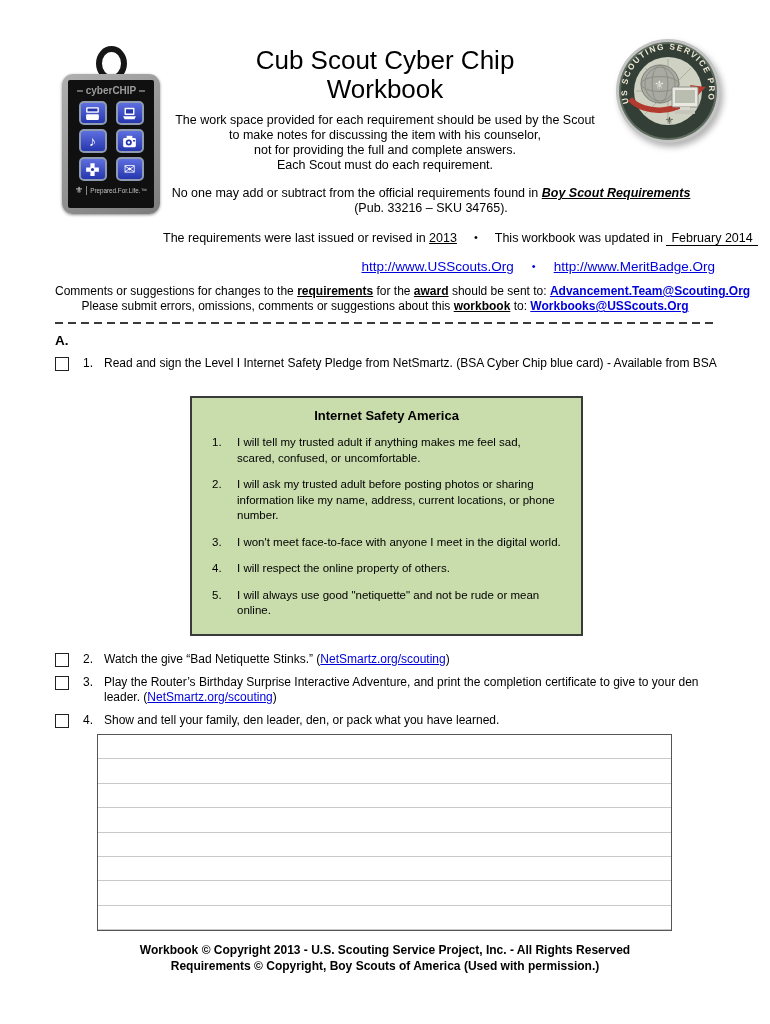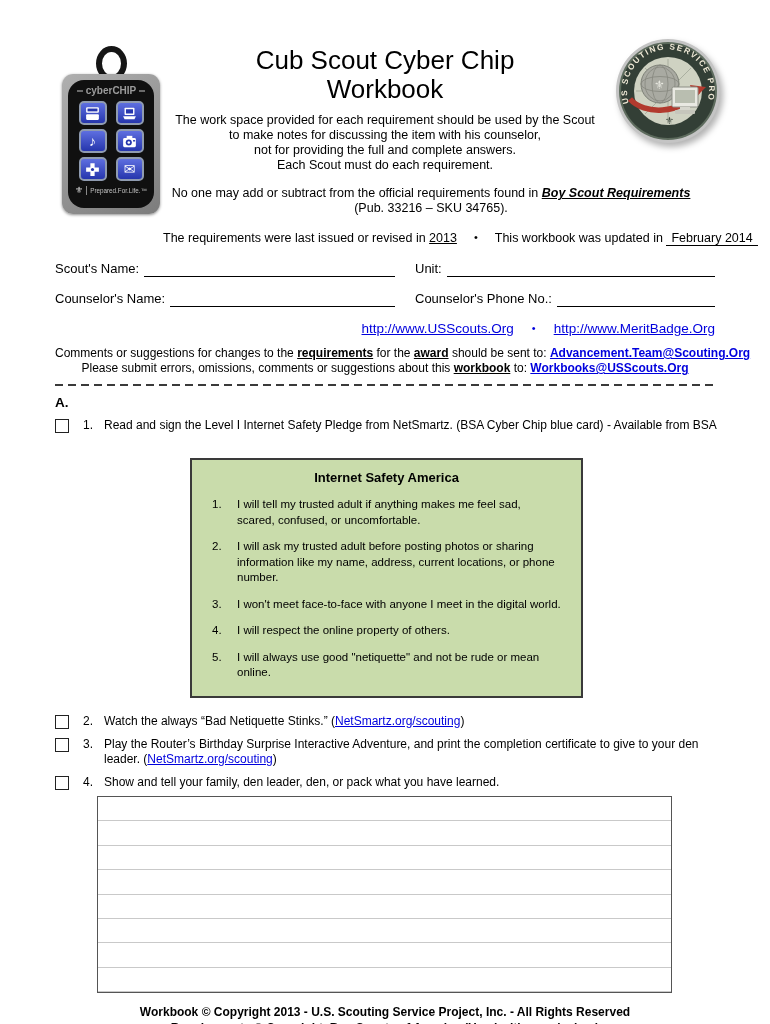--- a/index.html
+++ b/index.html
@@ -68,21 +68,21 @@
 
   .footer { margin-top:11px; text-align:center; font-weight:bold; font-size:12px; line-height:16px; }
 
   
   .badge { position:absolute; left:62px; top:46px; width:98px; }
   .badge-loop { width:19px; height:23px; border:6px solid #161616; border-radius:50%; margin:0 auto; }
   .badge-body { margin-top:-7px; position:relative; height:140px;
     background:linear-gradient(145deg,#b0b0b0,#7c7c7c); border-radius:11px;
     box-shadow:0 1px 3px rgba(0,0,0,.45); }
   .badge-inner { position:absolute; left:6px; right:6px; top:6px; bottom:6px;
-    background:#101010; border-radius:16px; display:flex; flex-direction:column; align-items:center; }
+    background:#101010; border-radius:2px; display:flex; flex-direction:column; align-items:center; }
   .badge-brand { display:flex; align-items:center; gap:3px; color:#9c9c9c;
     font-size:10px; font-weight:bold; margin-top:5px; }
   .hline { width:6px; height:2px; background:#6a6a6a; }
   .badge-grid { display:grid; grid-template-columns:repeat(2,28px); gap:4px 9px; margin-top:5px; }
   .tile { box-sizing:border-box; width:28px; height:24px;
     background:linear-gradient(180deg,#5e6fe0,#2636ad);
     border:2px solid #8f9bb0; border-radius:5px;
     display:flex; align-items:center; justify-content:center; color:#fff;
     font-size:14px; line-height:1; }
   .badge-tag { display:flex; align-items:center; gap:3px; color:#c2c2c2; font-size:6.3px; margin-top:4px; }
@@ -204,42 +204,20 @@
       <div>
         <span>No one may add or subtract from the official requirements found in </span><span class="bsr">Boy Scout Requirements</span>
       </div>
       <div>(Pub.  33216 – SKU 34765).</div>
     </div>
 
     <div class="revision">
       <span>The requirements were last issued or revised in </span><span class="u">2013</span><span class="rev-bullet">•</span><span>This workbook was updated in</span> <span class="u-pad">February 2014</span>
     </div>
 
-    <div class="form-rows">
-      <div class="form-row">
-        <div class="cell-l">
-          <span class="lbl">Scout's Name:</span>
-            <span class="fill"></span>
-        </div>
-        <div class="cell-r">
-          <span class="lbl">Unit:</span>
-            <span class="fill"></span>
-        </div>
-      </div>
-      <div class="form-row">
-        <div class="cell-l">
-          <span class="lbl">Counselor's Name:</span>
-            <span class="fill"></span>
-        </div>
-        <div class="cell-r">
-          <span class="lbl">Counselor's Phone No.:</span>
-            <span class="fill"></span>
-        </div>
-      </div>
-    </div>
 
     <div class="links-line">
       <a class="link">http://www.USScouts.Org</a><span class="link-bullet">•</span><a class="link">http://www.MeritBadge.Org</a>
     </div>
 
     <div class="feedback">
       <div>
         <span>Comments or suggestions for changes to the </span><span class="bu">requirements</span><span> for the </span><span class="bu">award</span><span> should be sent to: </span><a class="link bold">Advancement.Team@Scouting.Org</a>
       </div>
       <div>
@@ -279,21 +257,21 @@
       </div>
       <div class="pledge-item">
         <span class="pl-num">5.</span>
           <span class="pl-text">I will always use good "netiquette" and not be rude or mean online.</span>
       </div>
     </div>
 
     <div class="req mt16">
       <span class="cb"></span>
       <span class="req-num">2.</span>
-      <span class="req-text"><span>Watch the always “Bad Netiquette Stinks.” (</span><a class="link">NetSmartz.org/scouting</a><span>)</span></span>
+      <span class="req-text"><span>Watch the give “Bad Netiquette Stinks.” (</span><a class="link">NetSmartz.org/scouting</a><span>)</span></span>
     </div>
 
     <div class="req">
       <span class="cb"></span>
       <span class="req-num">3.</span>
       <span class="req-text"><span>Play the Router’s Birthday Surprise Interactive Adventure, and print the completion certificate to give to your den leader. (</span><a class="link">NetSmartz.org/scouting</a><span>)</span></span>
     </div>
 
     <div class="req">
       <span class="cb"></span>

